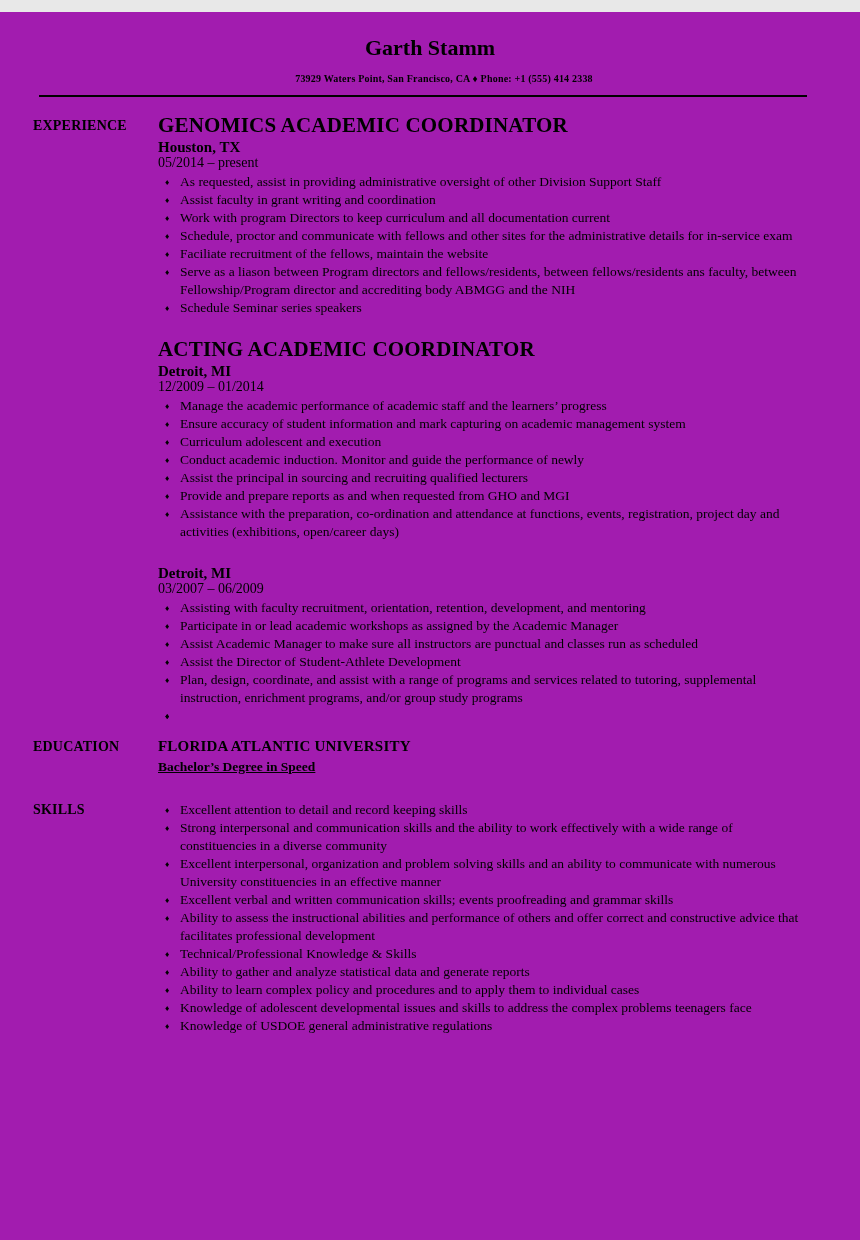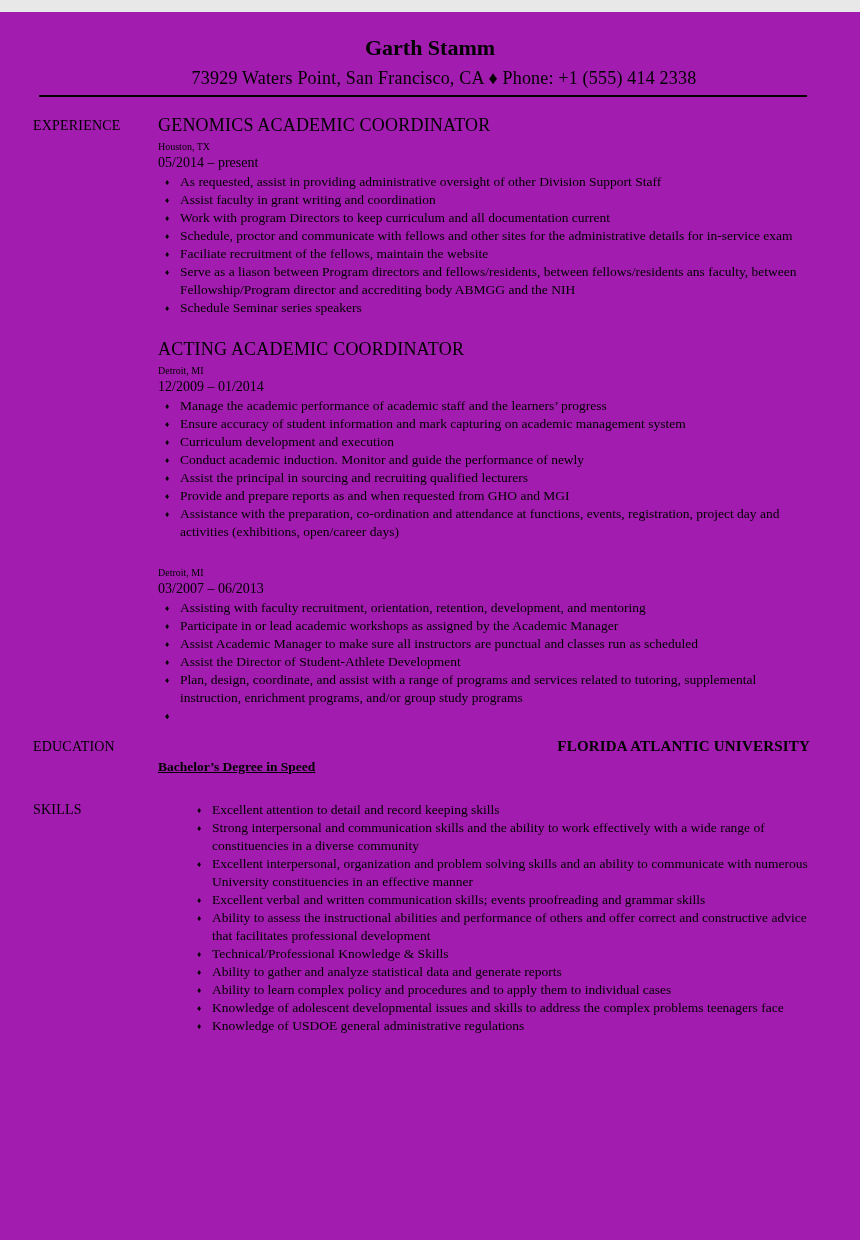--- a/index.html
+++ b/index.html
@@ -16,62 +16,62 @@
   }
   
   .header { text-align: center; }
   .resume-name {
     font-size: 22px;
     font-weight: bold;
     padding-top: 25px;
     line-height: 22px;
   }
   .contact-line {
-    font-size: 18px;
-    font-weight: normal;
+    font-size: 10px;
+    font-weight: bold;
     margin-top: 12px;
     line-height: 15px;
     letter-spacing: 0.2px;
     padding-left: 28px;
   }
   .header-divider {
     border: 0;
     border-top: 2.5px solid #000000;
     margin: 9px 53px 0 39px;
   }
   
   .sections { padding: 0 50px 0 33px; }
   .section {
     display: grid;
     grid-template-columns: 125px 1fr;
     align-items: start;
   }
   .section-label {
     font-size: 14px;
-    font-weight: normal;
+    font-weight: bold;
     line-height: 16px;
     padding-top: 1px;
     letter-spacing: 0.2px;
   }
   .section-experience { margin-top: 20px; }
   .section-education  { margin-top: 31px; }
-  .section-skills     { margin-top: 26px; gap: 32px; }
+  .section-skills     { margin-top: 26px; }
 
   
   .job + .job { margin-top: 24px; }
   .job-title {
-    font-size: 18px;
-    font-weight: normal;
+    font-size: 21px;
+    font-weight: bold;
     line-height: 17px;
     letter-spacing: 0.2px;
     margin-bottom: 5px;
   }
   .job-location {
-    font-size: 10px;
-    font-weight: normal;
+    font-size: 15px;
+    font-weight: bold;
     line-height: 16px;
   }
   .job-dates {
     font-size: 14px;
     line-height: 16px;
     margin-bottom: 1px;
   }
   
   ul.bullets { list-style: none; margin-top: 2px; }
   ul.bullets li {
@@ -87,21 +87,20 @@
     font-size: 8.5px;
     line-height: 10px;
   }
   
   .education-school {
     font-size: 15px;
     font-weight: bold;
     line-height: 17px;
     letter-spacing: 0.2px;
     margin-bottom: 4px;
-    text-align: right;
   }
   .education-degree {
     font-size: 13.5px;
     font-weight: bold;
     line-height: 16px;
     text-decoration: underline;
   }
   .section-skills ul.bullets { margin-top: 0; }
 </style>
 </head>
@@ -136,31 +135,31 @@
           </ul>
         </div>
 
         <div class="job">
           <div class="job-title">ACTING ACADEMIC COORDINATOR</div>
           <div class="job-location">Detroit, MI</div>
           <div class="job-dates">12/2009 – 01/2014</div>
           <ul class="bullets">
             <li><span class="marker">♦</span><span>Manage the academic performance of academic staff and the learners’ progress</span></li>
             <li><span class="marker">♦</span><span>Ensure accuracy of student information and mark capturing on academic management system</span></li>
-            <li><span class="marker">♦</span><span>Curriculum development and execution</span></li>
+            <li><span class="marker">♦</span><span>Curriculum adolescent and execution</span></li>
             <li><span class="marker">♦</span><span>Conduct academic induction. Monitor and guide the performance of newly</span></li>
             <li><span class="marker">♦</span><span>Assist the principal in sourcing and recruiting qualified lecturers</span></li>
             <li><span class="marker">♦</span><span>Provide and prepare reports as and when requested from GHO and MGI</span></li>
             <li><span class="marker">♦</span><span>Assistance with the preparation, co-ordination and attendance at functions, events, registration, project day and activities (exhibitions, open/career days)</span></li>
           </ul>
         </div>
 
         <div class="job">
           <div class="job-location">Detroit, MI</div>
-          <div class="job-dates">03/2007 – 06/2013</div>
+          <div class="job-dates">03/2007 – 06/2009</div>
           <ul class="bullets">
             <li><span class="marker">♦</span><span>Assisting with faculty recruitment, orientation, retention, development, and mentoring</span></li>
             <li><span class="marker">♦</span><span>Participate in or lead academic workshops as assigned by the Academic Manager</span></li>
             <li><span class="marker">♦</span><span>Assist Academic Manager to make sure all instructors are punctual and classes run as scheduled</span></li>
             <li><span class="marker">♦</span><span>Assist the Director of Student-Athlete Development</span></li>
             <li><span class="marker">♦</span><span>Plan, design, coordinate, and assist with a range of programs and services related to tutoring, supplemental instruction, enrichment programs, and/or group study programs</span></li>
             <li><span class="marker">♦</span></li>
             <li><span class="marker">♦</span></li>
           </ul>
         </div>

